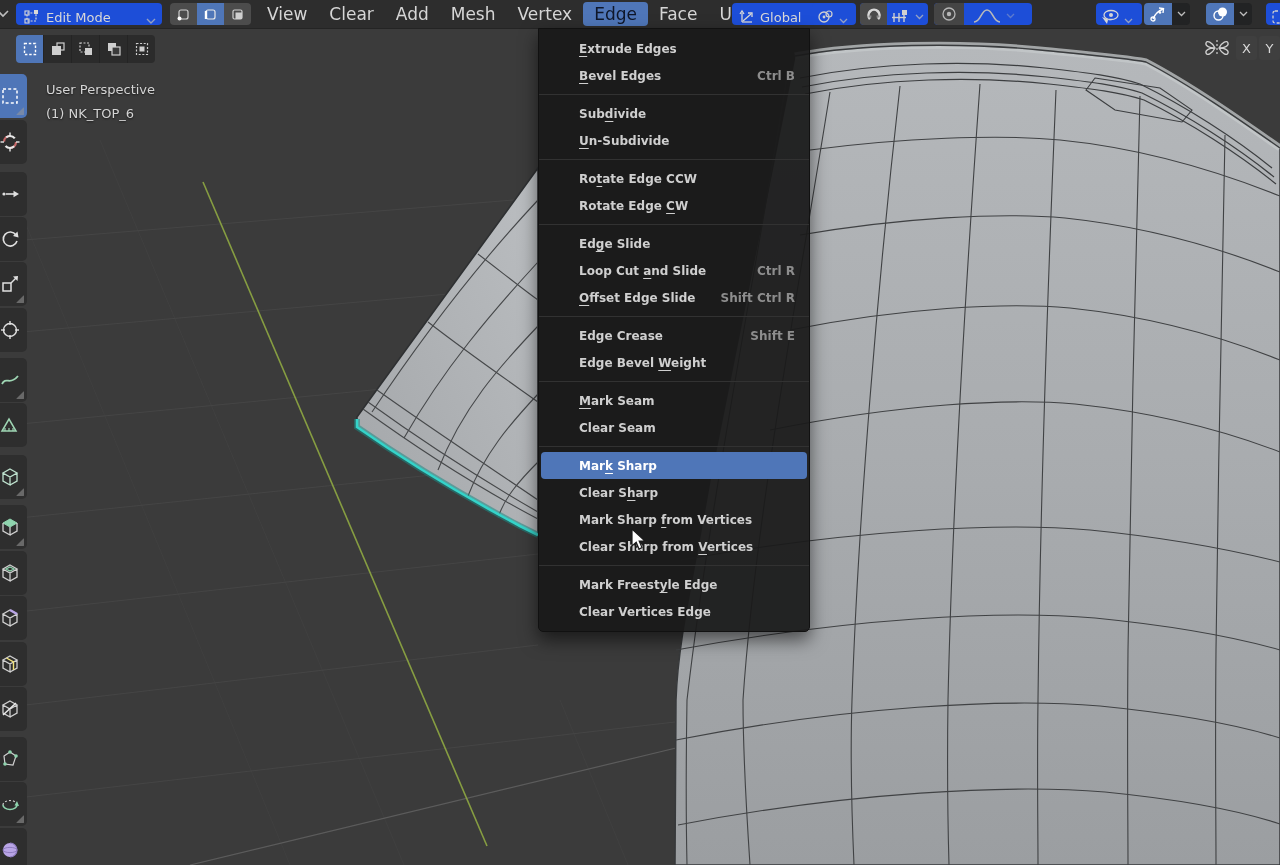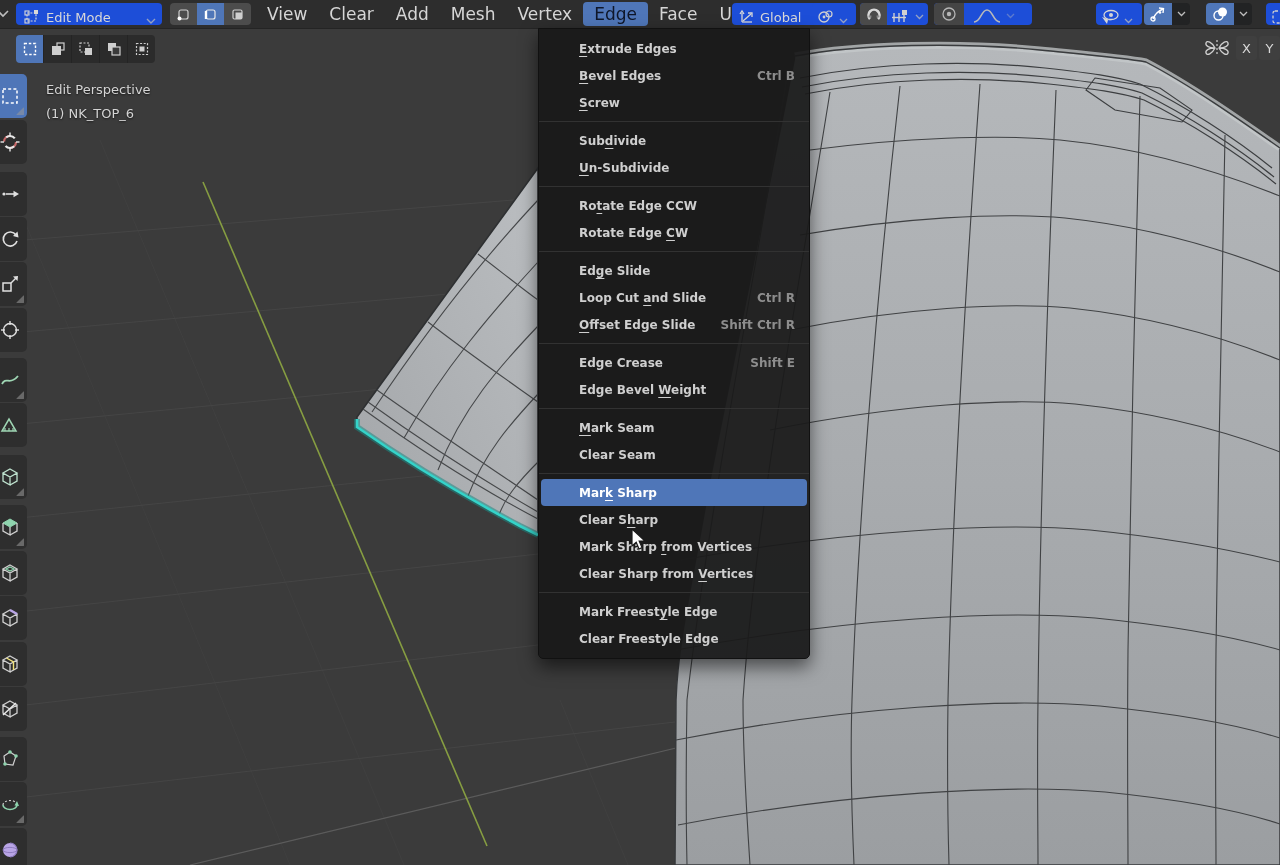--- a/index.html
+++ b/index.html
@@ -453,37 +453,33 @@
   <div class="tbtn" style="top:828px;">
     <svg width="20" height="20">
       <circle cx="10" cy="10" r="7" fill="#b9a5e6"></circle>
         <path d="M10,3 A7,7 0 0 1 10,17" fill="none" stroke="#8f7cc0" stroke-width="1.2"></path>
       <ellipse cx="10" cy="10" rx="7" ry="2.6" fill="none" stroke="#8f7cc0" stroke-width="1"></ellipse>
     </svg>
   </div>
 </div>
 
 <div id="vp-text">
-  <div>Edit Perspective</div>
+  <div>User Perspective</div>
   <div>(1) NK_TOP_6</div>
 </div>
 
 <div id="edge-menu">
     <div class="menu-item">
       <span class="mi-label"><span class="accel">E</span>xtrude Edges</span>
       <span class="mi-shortcut"></span>
     </div>
     <div class="menu-item">
       <span class="mi-label"><span class="accel">B</span>evel Edges</span>
       <span class="mi-shortcut">Ctrl B</span>
     </div>
-    <div class="menu-item">
-      <span class="mi-label"><span class="accel">S</span>crew</span>
-      <span class="mi-shortcut"></span>
-    </div>
     <div class="menu-sep"></div>
     <div class="menu-item">
       <span class="mi-label">Sub<span class="accel">d</span>ivide</span>
       <span class="mi-shortcut"></span>
     </div>
     <div class="menu-item">
       <span class="mi-label"><span class="accel">U</span>n-Subdivide</span>
       <span class="mi-shortcut"></span>
     </div>
     <div class="menu-sep"></div>
@@ -542,20 +538,20 @@
     <div class="menu-item">
       <span class="mi-label">Clear Sharp from <span class="accel">V</span>ertices</span>
       <span class="mi-shortcut"></span>
     </div>
     <div class="menu-sep"></div>
     <div class="menu-item">
       <span class="mi-label">Mark Freest<span class="accel">y</span>le Edge</span>
       <span class="mi-shortcut"></span>
     </div>
     <div class="menu-item">
-      <span class="mi-label">Clear Freestyle Edge</span>
+      <span class="mi-label">Clear Vertices Edge</span>
       <span class="mi-shortcut"></span>
     </div>
   </div>
 
 <svg id="cursor" width="18" height="24">
   <path d="M2,1 L2,18 L6.2,14.2 L9,21 L12,19.6 L9.2,13 L15,13 Z" fill="#fdfdfd" stroke="#1a1a1a" stroke-width="1.2"></path>
 </svg>
 
 </body></html>

